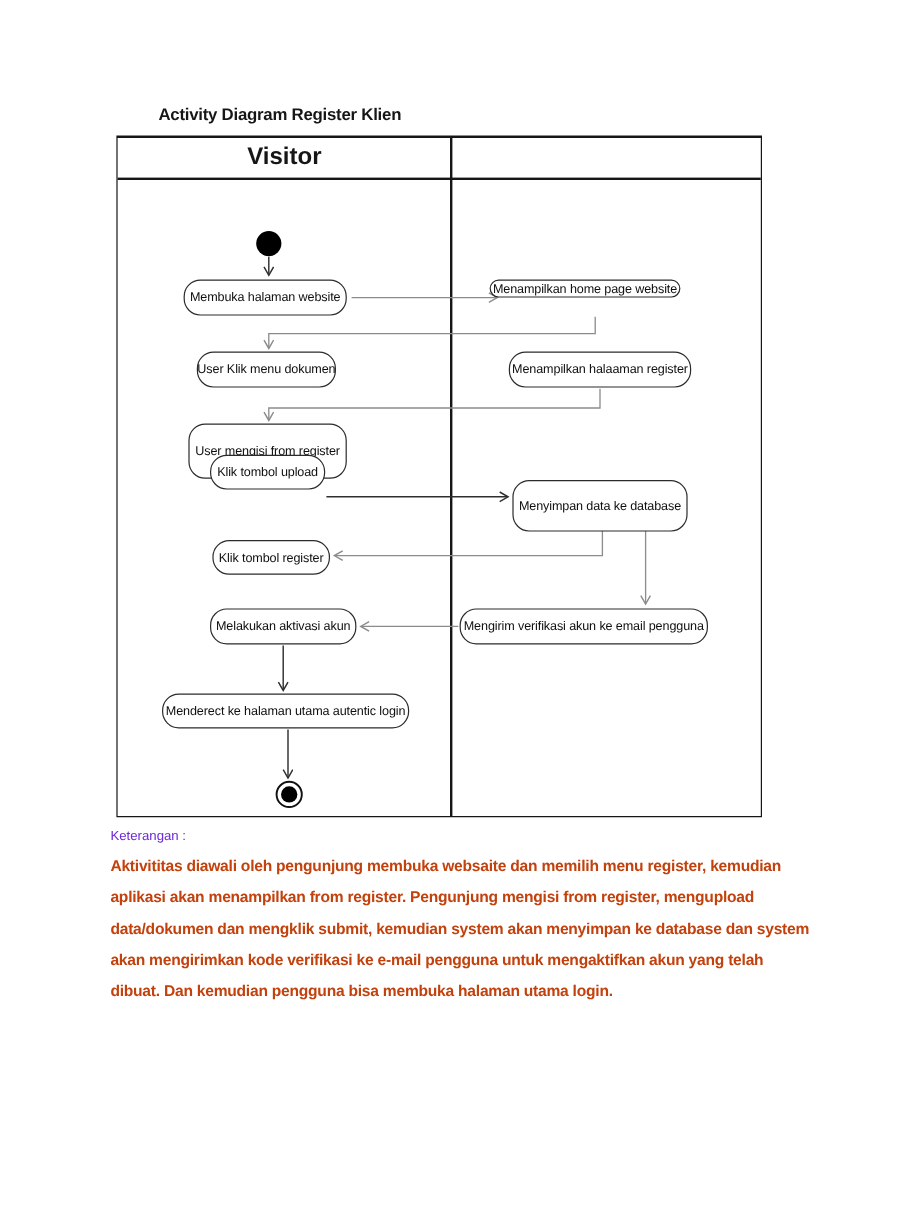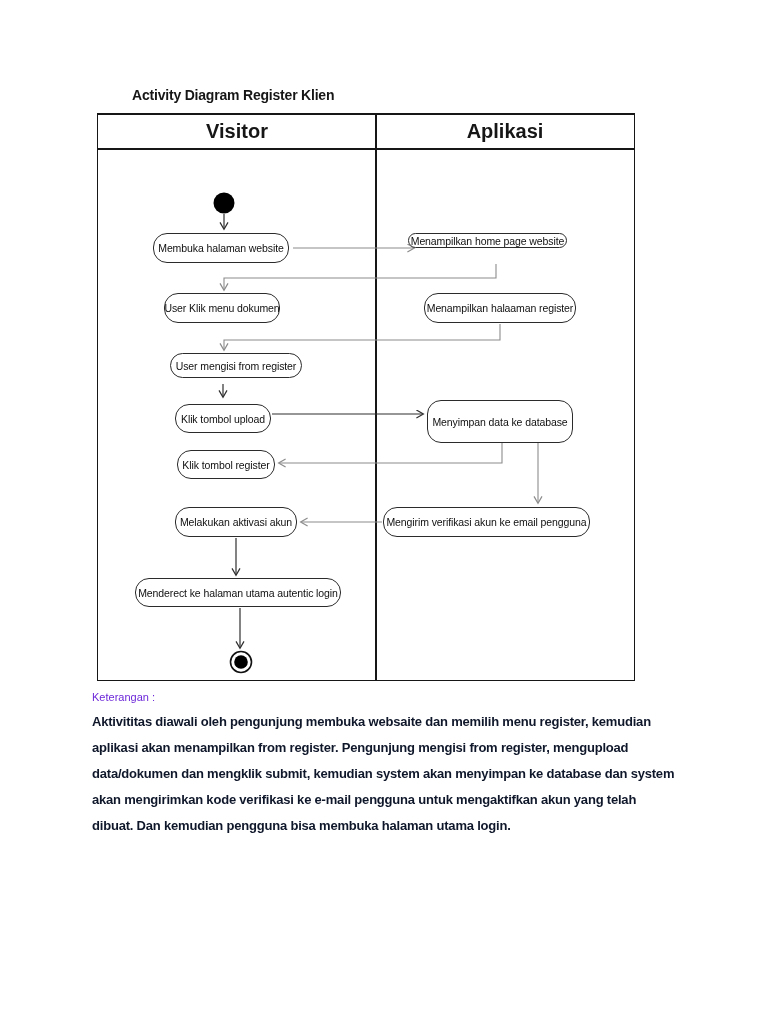--- a/index.html
+++ b/index.html
@@ -57,32 +57,31 @@
     z-index: 1;
     pointer-events: none;
   }
   .keterangan-heading {
     position: absolute; left: 92px; top: 691px;
     font-size: 11px; font-weight: normal; color: #6d28d9;
   }
   .keterangan-body {
     position: absolute; left: 92px; top: 709px;
     width: 585px;
-    font-size: 13px; font-weight: bold; color: #0f172a;
+    font-size: 13px; font-weight: bold; color: #c2410c;
     line-height: 26px; letter-spacing: -0.2px;
   }
 </style>
 </head>
 <body>
 
 <div class="doc-title">Activity Diagram Register Klien</div>
 
 <div class="swimlane-table">
   <div class="lane-header visitor">Visitor</div>
-  <div class="lane-header aplikasi">Aplikasi</div>
   <div class="header-rule"></div>
   <div class="lane-divider"></div>
 </div>
 
 <svg class="connector-layer" width="768" height="1024" viewBox="0 0 768 1024">
   <defs>
     <marker id="arrGray" markerWidth="11" markerHeight="11" refX="7.6" refY="4.5" orient="auto" markerUnits="userSpaceOnUse">
       <path d="M1,0.5 L8,4.5 L1,8.5" fill="none" stroke="#8c8c8c" stroke-width="1.2"></path>
     </marker>
     <marker id="arrDark" markerWidth="11" markerHeight="11" refX="7.6" refY="4.5" orient="auto" markerUnits="userSpaceOnUse">
@@ -105,22 +104,22 @@
   <path d="M240,608 L240,648" fill="none" stroke="#2f2f2f" stroke-width="1.2" marker-end="url(#arrDark)"></path>
 
   <circle cx="241" cy="662" r="10.5" fill="#ffffff" stroke="#111111" stroke-width="1.6"></circle>
   <circle cx="241" cy="662" r="6.8" fill="#000000"></circle>
 </svg>
 
 <div class="node" style="left:153px; top:233px; width:136px; height:30px;">Membuka halaman website</div>
 <div class="node" style="left:408px; top:233px; width:159px; height:15px;">Menampilkan home page website</div>
 <div class="node" style="left:164px; top:293px; width:116px; height:30px;">User Klik menu dokumen</div>
 <div class="node" style="left:424px; top:293px; width:152px; height:30px;">Menampilkan halaaman register</div>
-<div class="node" style="left:170px; top:353px; width:132px; height:25px;">User mengisi from register</div>
-<div class="node" style="left:175px; top:404px; width:96px; height:29px;">Klik tombol upload</div>
+<div class="node" style="left:157px; top:353px; width:132px; height:46px;">User mengisi from register</div>
+<div class="node" style="left:175px; top:379px; width:96px; height:29px;">Klik tombol upload</div>
 <div class="node" style="left:427px; top:400px; width:146px; height:43px;">Menyimpan data ke database</div>
 <div class="node" style="left:177px; top:450px; width:98px; height:29px;">Klik tombol register</div>
 <div class="node" style="left:175px; top:507px; width:122px; height:30px;">Melakukan aktivasi akun</div>
 <div class="node" style="left:383px; top:507px; width:207px; height:30px;">Mengirim verifikasi akun ke email pengguna</div>
 <div class="node" style="left:135px; top:578px; width:206px; height:29px;">Menderect ke halaman utama autentic login</div>
 
 <div class="keterangan-heading">Keterangan :</div>
 <div class="keterangan-body">Aktivititas diawali oleh pengunjung membuka websaite dan memilih menu register, kemudian aplikasi akan menampilkan from register. Pengunjung mengisi from register, mengupload data/dokumen dan mengklik submit, kemudian system akan menyimpan ke database dan system akan mengirimkan kode verifikasi ke e-mail pengguna untuk mengaktifkan akun yang telah dibuat. Dan kemudian pengguna bisa membuka halaman utama login.</div>
 
 </body></html>

